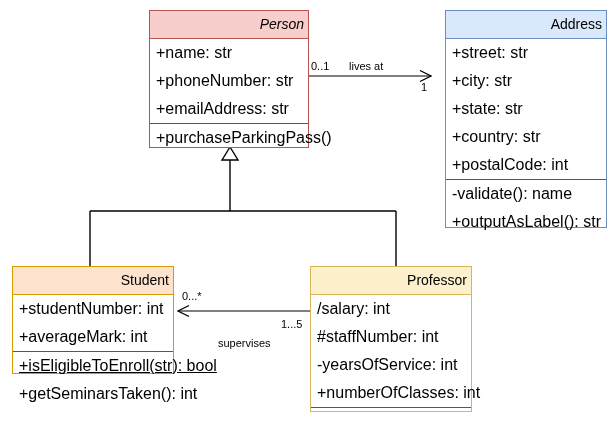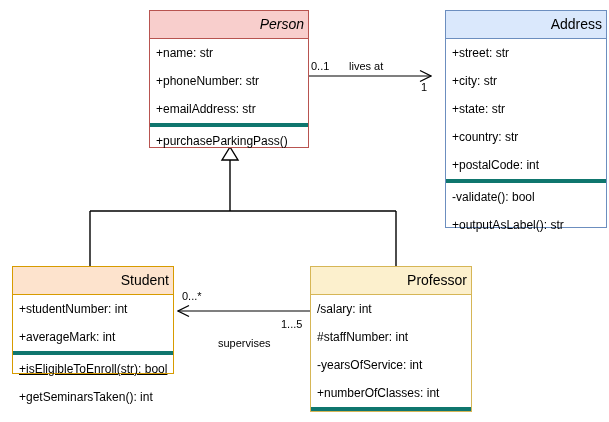--- a/index.html
+++ b/index.html
@@ -34,25 +34,25 @@
     line-height: 14px;
     padding: 6px 4px 7px 4px;
     border-bottom: 1px solid #000;
     color: #000;
   }
   .uml-compartment {
     box-sizing: border-box;
     padding: 0;
   }
   .uml-compartment + .uml-compartment {
-    border-top: 4px solid #0f766e;
+    border-top: 1px solid #0f766e;
   }
   .uml-row {
     box-sizing: border-box;
-    font-size: 12px;
+    font-size: 16px;
     line-height: 14px;
     color: #000;
     padding: 7px 0 7px 6px;
     white-space: nowrap;
   }
   .uml-row.static-member {
     text-decoration: underline;
   }
   .uml-row.empty-row {
     padding: 0;
@@ -159,21 +159,21 @@
   <div class="uml-class cls-address" style="left:435px; top:10px; width:162px; height:218px;margin-left:10px;">
     <div class="uml-header">Address</div>
     <div class="uml-compartment">
       <div class="uml-row">+street: str</div>
       <div class="uml-row">+city: str</div>
       <div class="uml-row">+state: str</div>
       <div class="uml-row">+country: str</div>
       <div class="uml-row">+postalCode: int</div>
     </div>
     <div class="uml-compartment">
-      <div class="uml-row">-validate(): bool</div>
+      <div class="uml-row">-validate(): name</div>
       <div class="uml-row">+outputAsLabel(): str</div>
     </div>
   </div>
 
   <div class="uml-class cls-student" style="left:12px; top:266px; width:162px; height:108px;">
     <div class="uml-header">Student</div>
     <div class="uml-compartment">
       <div class="uml-row">+studentNumber: int</div>
       <div class="uml-row">+averageMark: int</div>
     </div>

